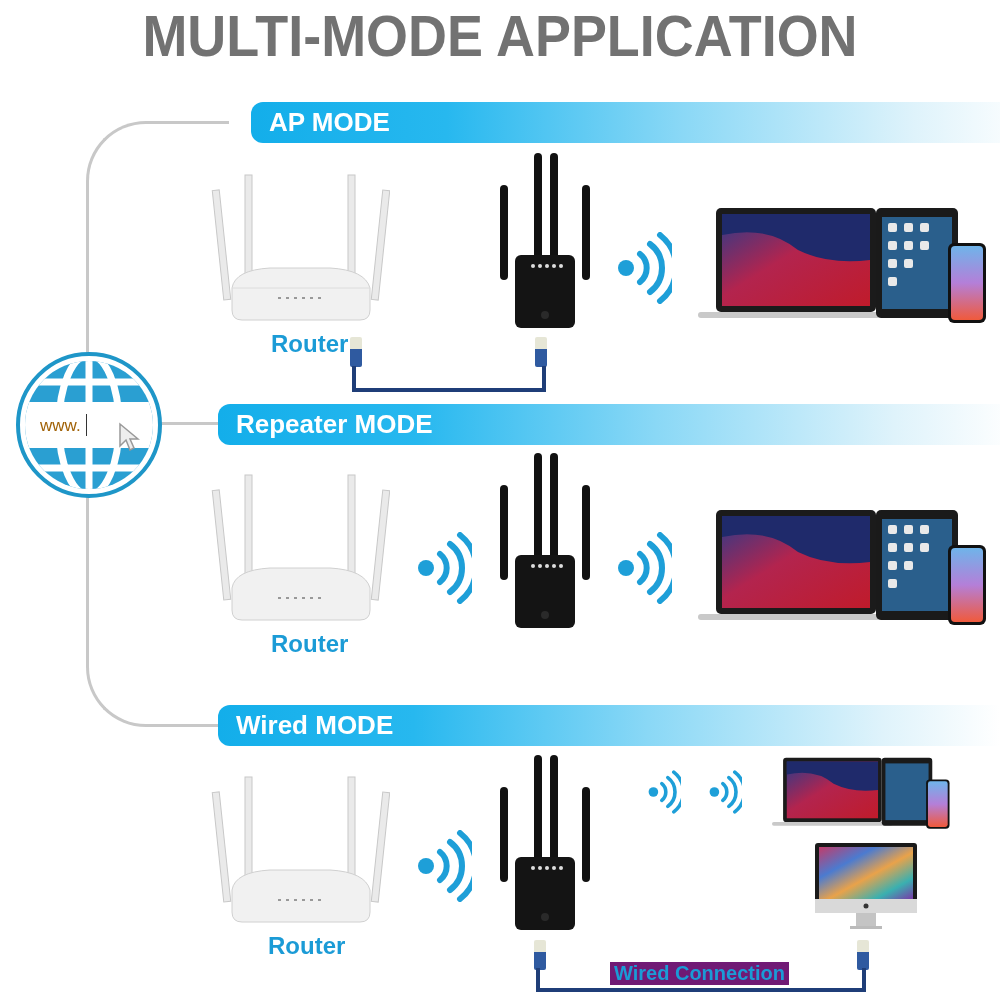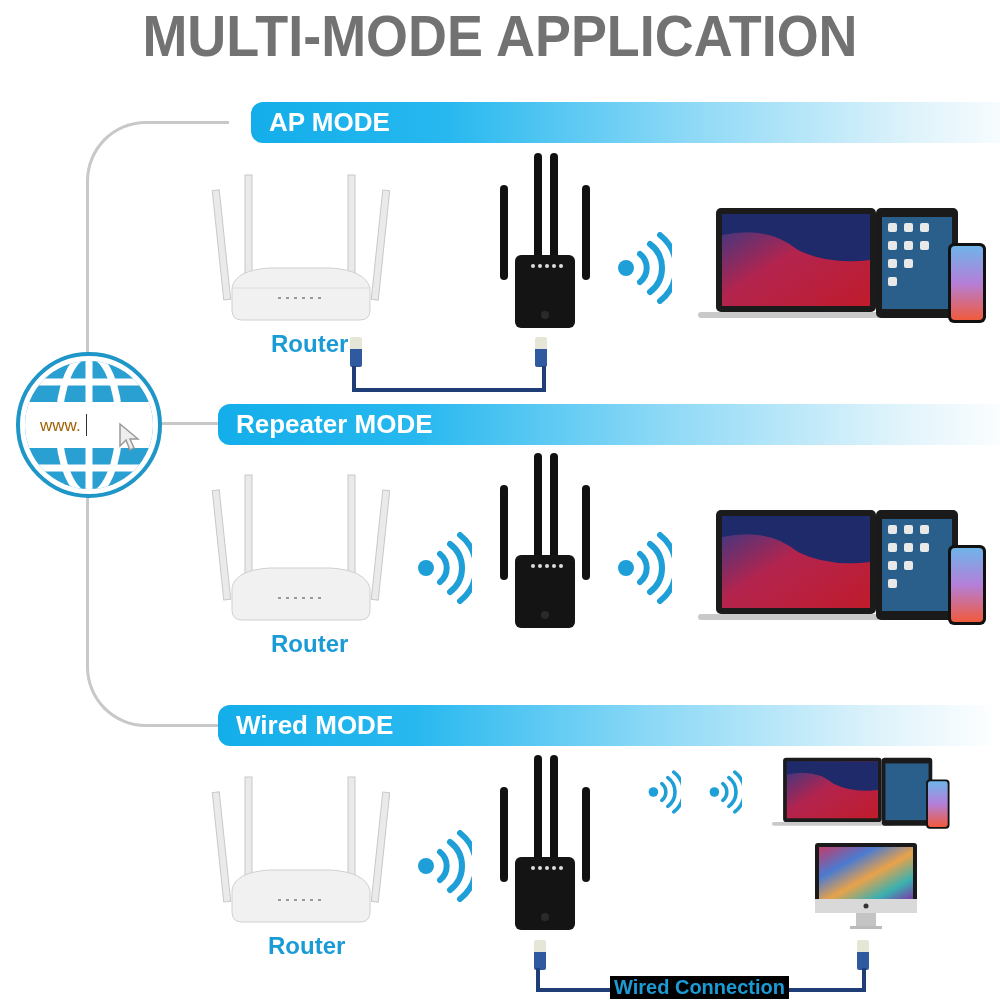--- a/index.html
+++ b/index.html
@@ -330,13 +330,13 @@
     <rect x="1" y="57" width="102" height="14" fill="#d9d9d9"></rect>
     <circle cx="52" cy="64" r="2.5" fill="#333"></circle>
     <rect x="42" y="71" width="20" height="13" fill="#c4c4c4"></rect>
     <rect x="36" y="84" width="32" height="3" fill="#bbb"></rect>
   </svg>
 </div>
 
 <div class="abs connector" style="left:534px;top:940px;"></div>
 <div class="abs connector" style="left:857px;top:940px;"></div>
 <div class="abs cable" style="left:536px;top:968px;width:322px;height:20px;"></div>
-<div class="abs label" style="left:610px;top:962px;font-size:20px;background:#000000;padding:0 4px;margin-top:14px;">Wired Connection</div>
+<div class="abs label" style="left:610px;top:962px;font-size:20px;background:#701a75;padding:0 4px;">Wired Connection</div>
 
 </body></html>

